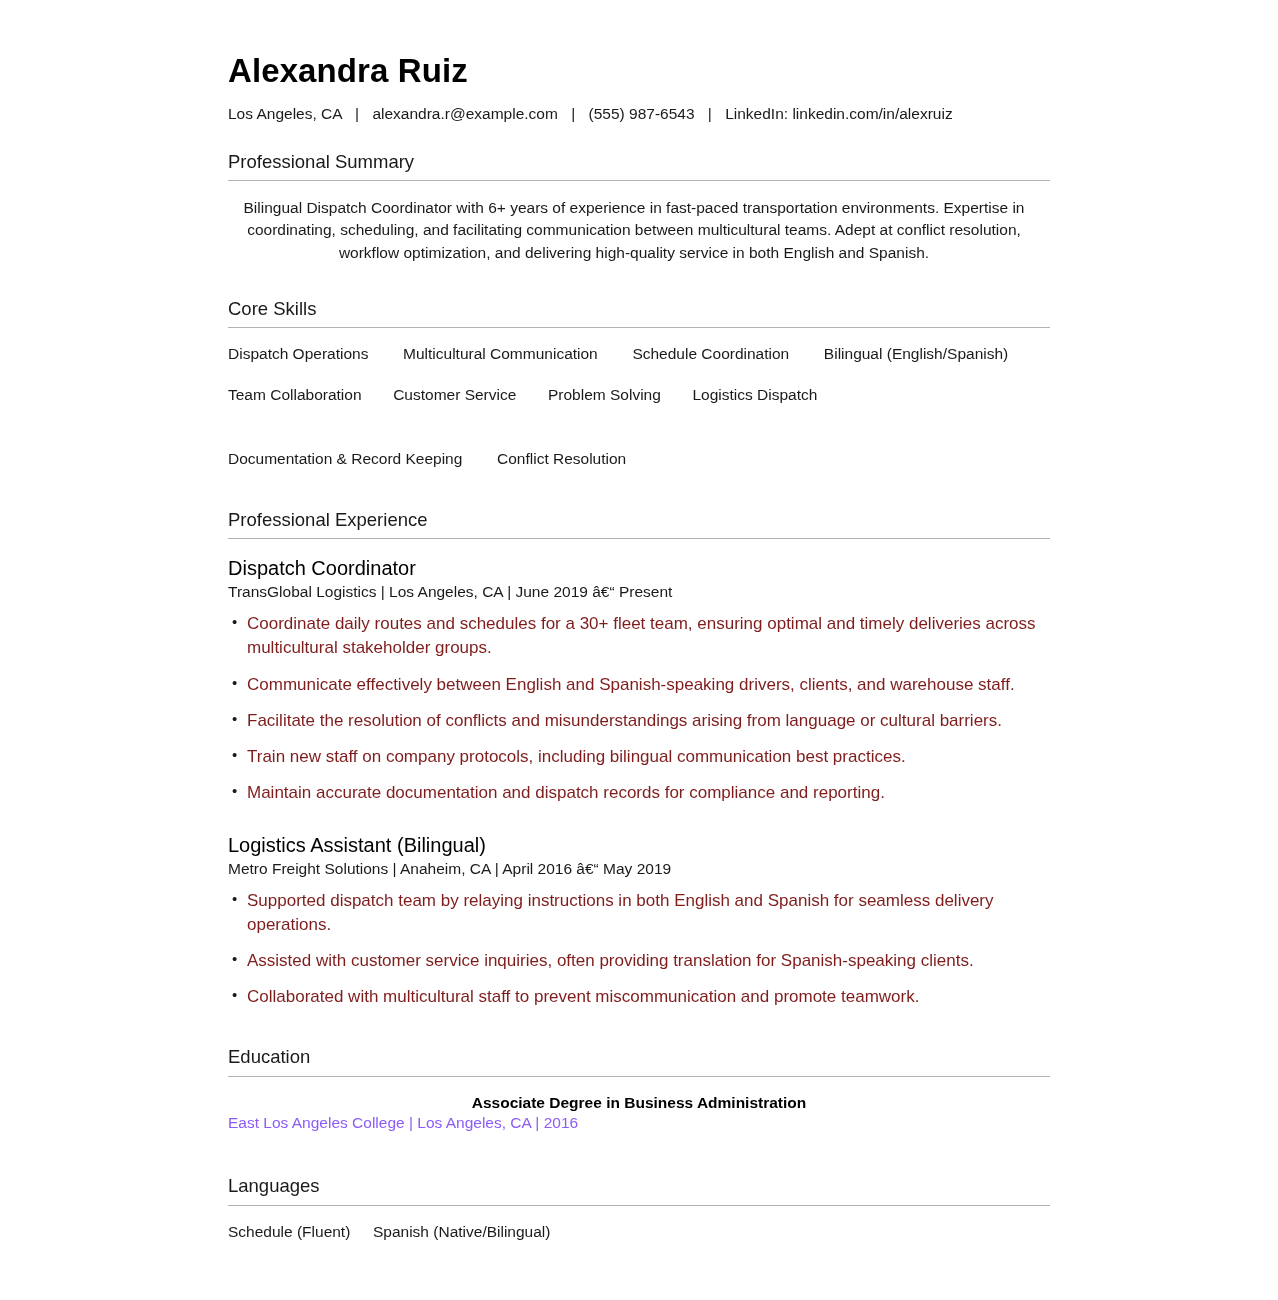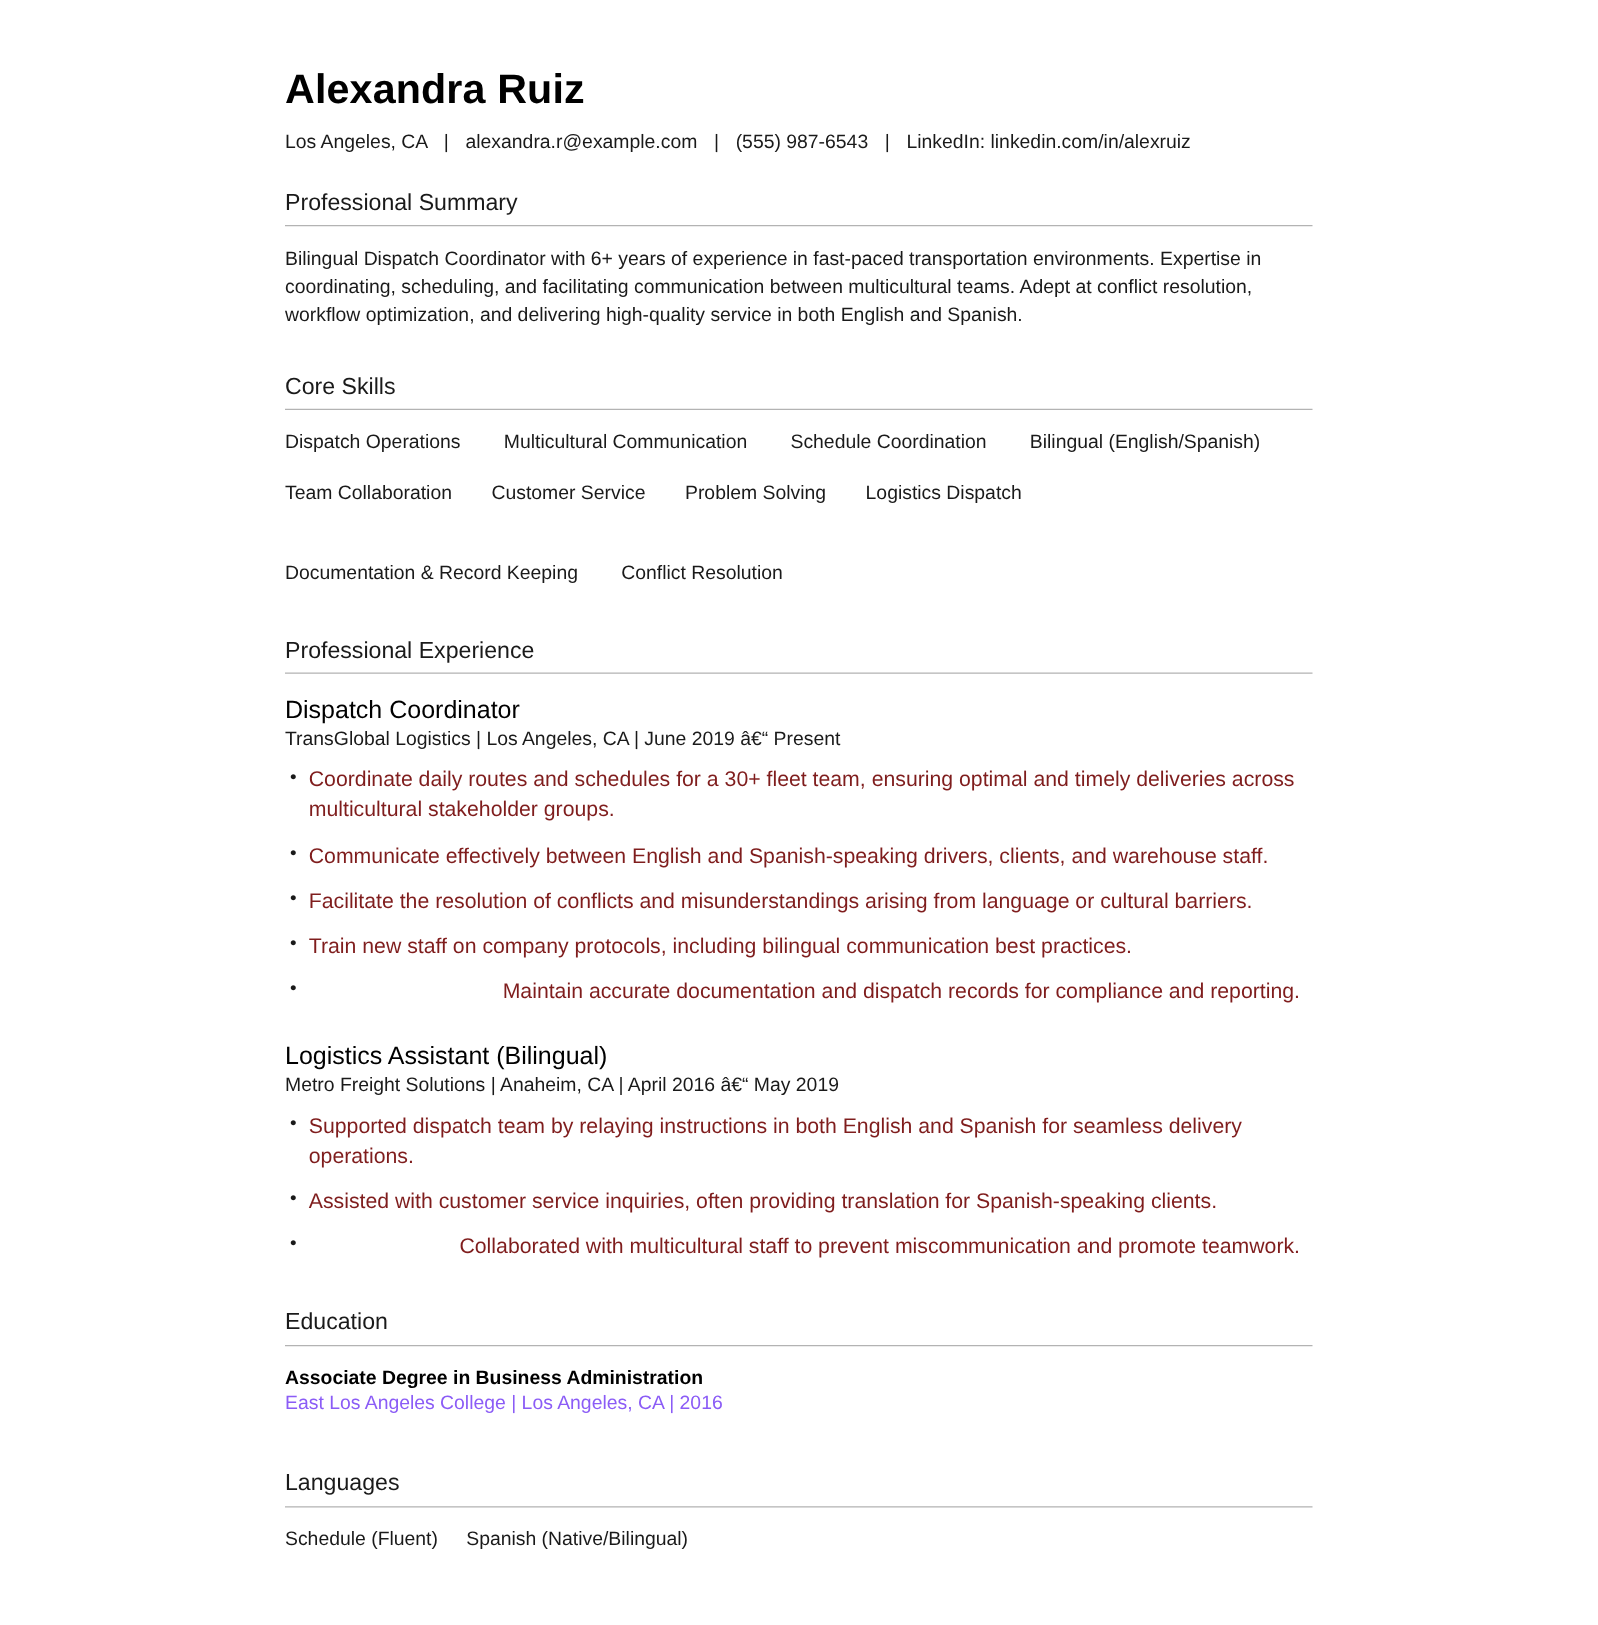--- a/index.html
+++ b/index.html
@@ -66,20 +66,21 @@
     margin-bottom: 0;
   }
 
   
   .summary {
     font-size: 15.5px;
     line-height: 1.43;
     margin: 0;
     color: #1a1a1a;
     width: 812px;
+    text-align: center;
   }
 
   
   .skills-rows {
     margin-top: 2px;
   }
   .skill-row {
     font-size: 15.5px;
     line-height: 1.3;
     color: #1a1a1a;
@@ -113,38 +114,39 @@
   }
   ul.bullets li {
     position: relative;
     font-size: 17px;
     line-height: 1.42;
     color: #7f1d1d;
     padding-left: 19px;
     margin-bottom: 12px;
     width: 793px;
   }
-  ul.bullets li:last-child { margin-bottom: 0; text-align: right; }
+  ul.bullets li:last-child { margin-bottom: 0; }
   ul.bullets li::before {
     content: "\2022";
     position: absolute;
     left: 4px;
     top: -1px;
     font-size: 15px;
     line-height: 1.42;
     color: #1a1a1a;
   }
 
   
   .edu-degree {
     font-size: 15.5px;
     font-weight: bold;
     color: #000000;
     line-height: 1.35;
     margin: 0;
+    text-align: center;
   }
   .edu-meta {
     font-size: 15.5px;
     color: #8b5cf6;
     line-height: 1.35;
     margin: 0;
   }
 
   
   .lang-row {

